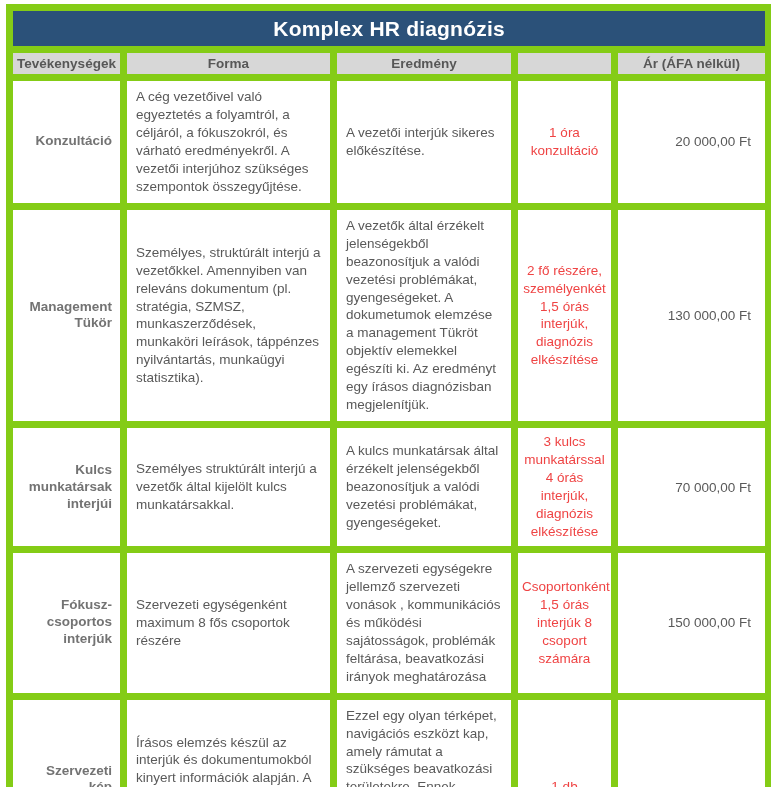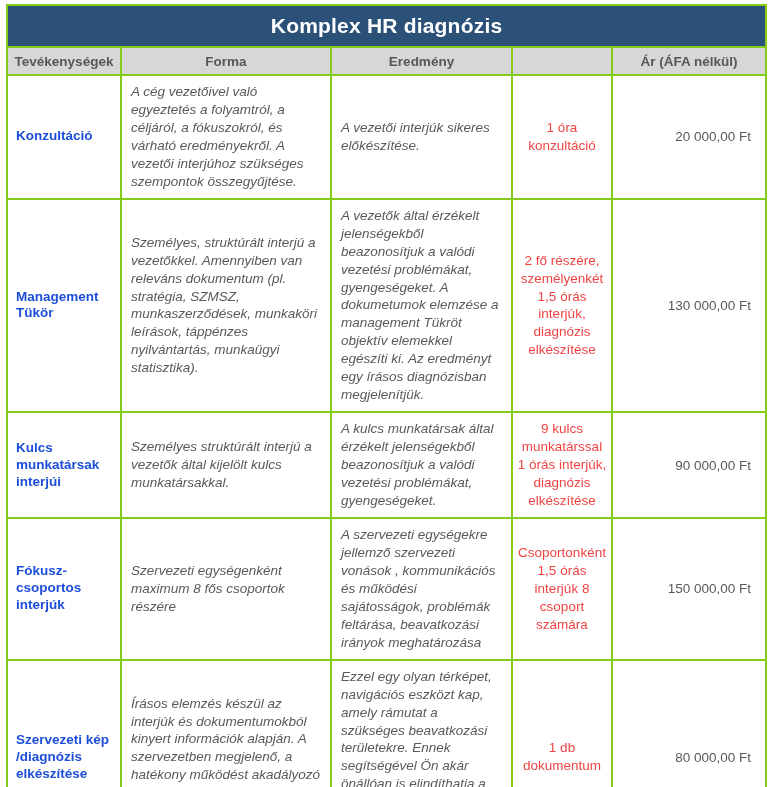--- a/index.html
+++ b/index.html
@@ -24,21 +24,21 @@
 
   table.price-table {
     border-collapse: collapse;
     table-layout: fixed;
     width: 759px;
     border: 2px solid #1b1b1b;
   }
 
   table.price-table td,
   table.price-table th {
-    border: 2px solid #84cc16;
+    border: 7px solid #84cc16;
     vertical-align: middle;
     box-sizing: border-box;
   }
 
   
   .title-cell {
     background: #2b5179;
     color: #ffffff;
     font-size: 21px;
     font-weight: bold;
@@ -54,35 +54,34 @@
     color: #575757;
     font-size: 13.5px;
     font-weight: bold;
     text-align: center;
     height: 28px;
     padding: 2px 4px;
   }
 
   
   .cell-activity {
-    color: #1d4ed8;
+    color: #737373;
     font-size: 13.5px;
     font-weight: bold;
-    text-align: left;
+    text-align: right;
     padding: 6px 8px;
     line-height: 1.25;
   }
   .cell-form,
   .cell-result {
     color: #595959;
     font-size: 13.5px;
     text-align: left;
     padding: 7px 9px;
     line-height: 1.33;
-    font-style: italic;
   }
   .cell-qty {
     color: #ef4444;
     font-size: 13.5px;
     text-align: center;
     padding: 5px 4px;
     line-height: 1.33;
   }
   .cell-price {
     color: #595959;
@@ -133,22 +132,22 @@
         <td class="cell-form">Személyes, struktúrált interjú a vezetőkkel.  Amennyiben van releváns dokumentum (pl. stratégia, SZMSZ, munkaszerződések, munkaköri leírások, táppénzes nyilvántartás, munkaügyi statisztika).</td>
         <td class="cell-result">A vezetők által érzékelt jelenségekből beazonosítjuk a valódi vezetési problémákat, gyengeségeket. A dokumetumok elemzése a management Tükröt objektív elemekkel egészíti ki. Az eredményt egy írásos diagnózisban megjelenítjük.</td>
         <td class="cell-qty">2 fő részére, személyenkét 1,5 órás interjúk, diagnózis elkészítése</td>
         <td class="cell-price">130 000,00 Ft</td>
       </tr>
 
       <tr>
         <td class="cell-activity">Kulcs munkatársak interjúi</td>
         <td class="cell-form">Személyes struktúrált interjú a vezetők által kijelölt kulcs munkatársakkal.</td>
         <td class="cell-result">A kulcs munkatársak által érzékelt jelenségekből beazonosítjuk a valódi vezetési problémákat, gyengeségeket.</td>
-        <td class="cell-qty">9 kulcs munkatárssal 1 órás interjúk, diagnózis elkészítése</td>
-        <td class="cell-price">90 000,00 Ft</td>
+        <td class="cell-qty">3 kulcs munkatárssal 4 órás interjúk, diagnózis elkészítése</td>
+        <td class="cell-price">70 000,00 Ft</td>
       </tr>
 
       <tr>
         <td class="cell-activity">Fókusz-csoportos interjúk</td>
         <td class="cell-form">Szervezeti egységenként maximum 8 fős csoportok részére</td>
         <td class="cell-result">A szervezeti egységekre jellemző szervezeti vonások , kommunikációs és működési sajátosságok, problémák feltárása, beavatkozási irányok meghatározása</td>
         <td class="cell-qty">Csoportonként 1,5 órás interjúk 8 csoport számára</td>
         <td class="cell-price">150 000,00 Ft</td>
       </tr>
 

